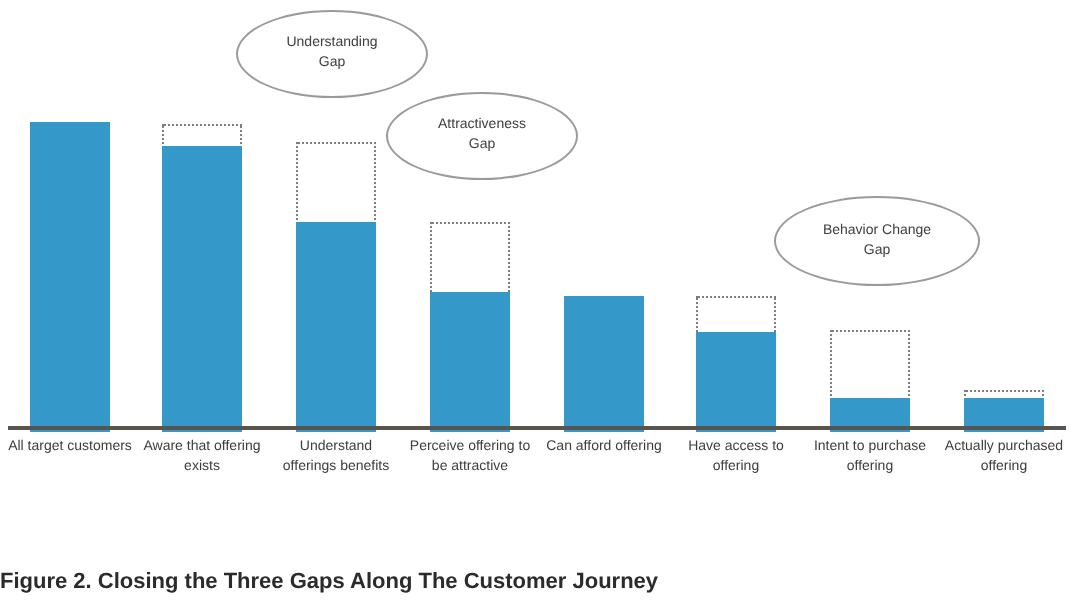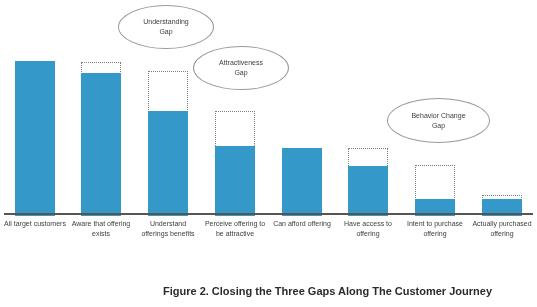--- a/index.html
+++ b/index.html
@@ -79,21 +79,21 @@
     line-height: 9.5px;
     color: #3d3d3d;
   }
 
   
   #caption {
     position: absolute;
     left: 0;
     top: 285px;
     width: 492px;
-    text-align: right;
+    text-align: left;
     font-size: 11px;
     font-weight: bold;
     color: #2b2b2b;
     letter-spacing: 0px;
   }
 </style>
 </head>
 <body>
 
 <div id="page">

